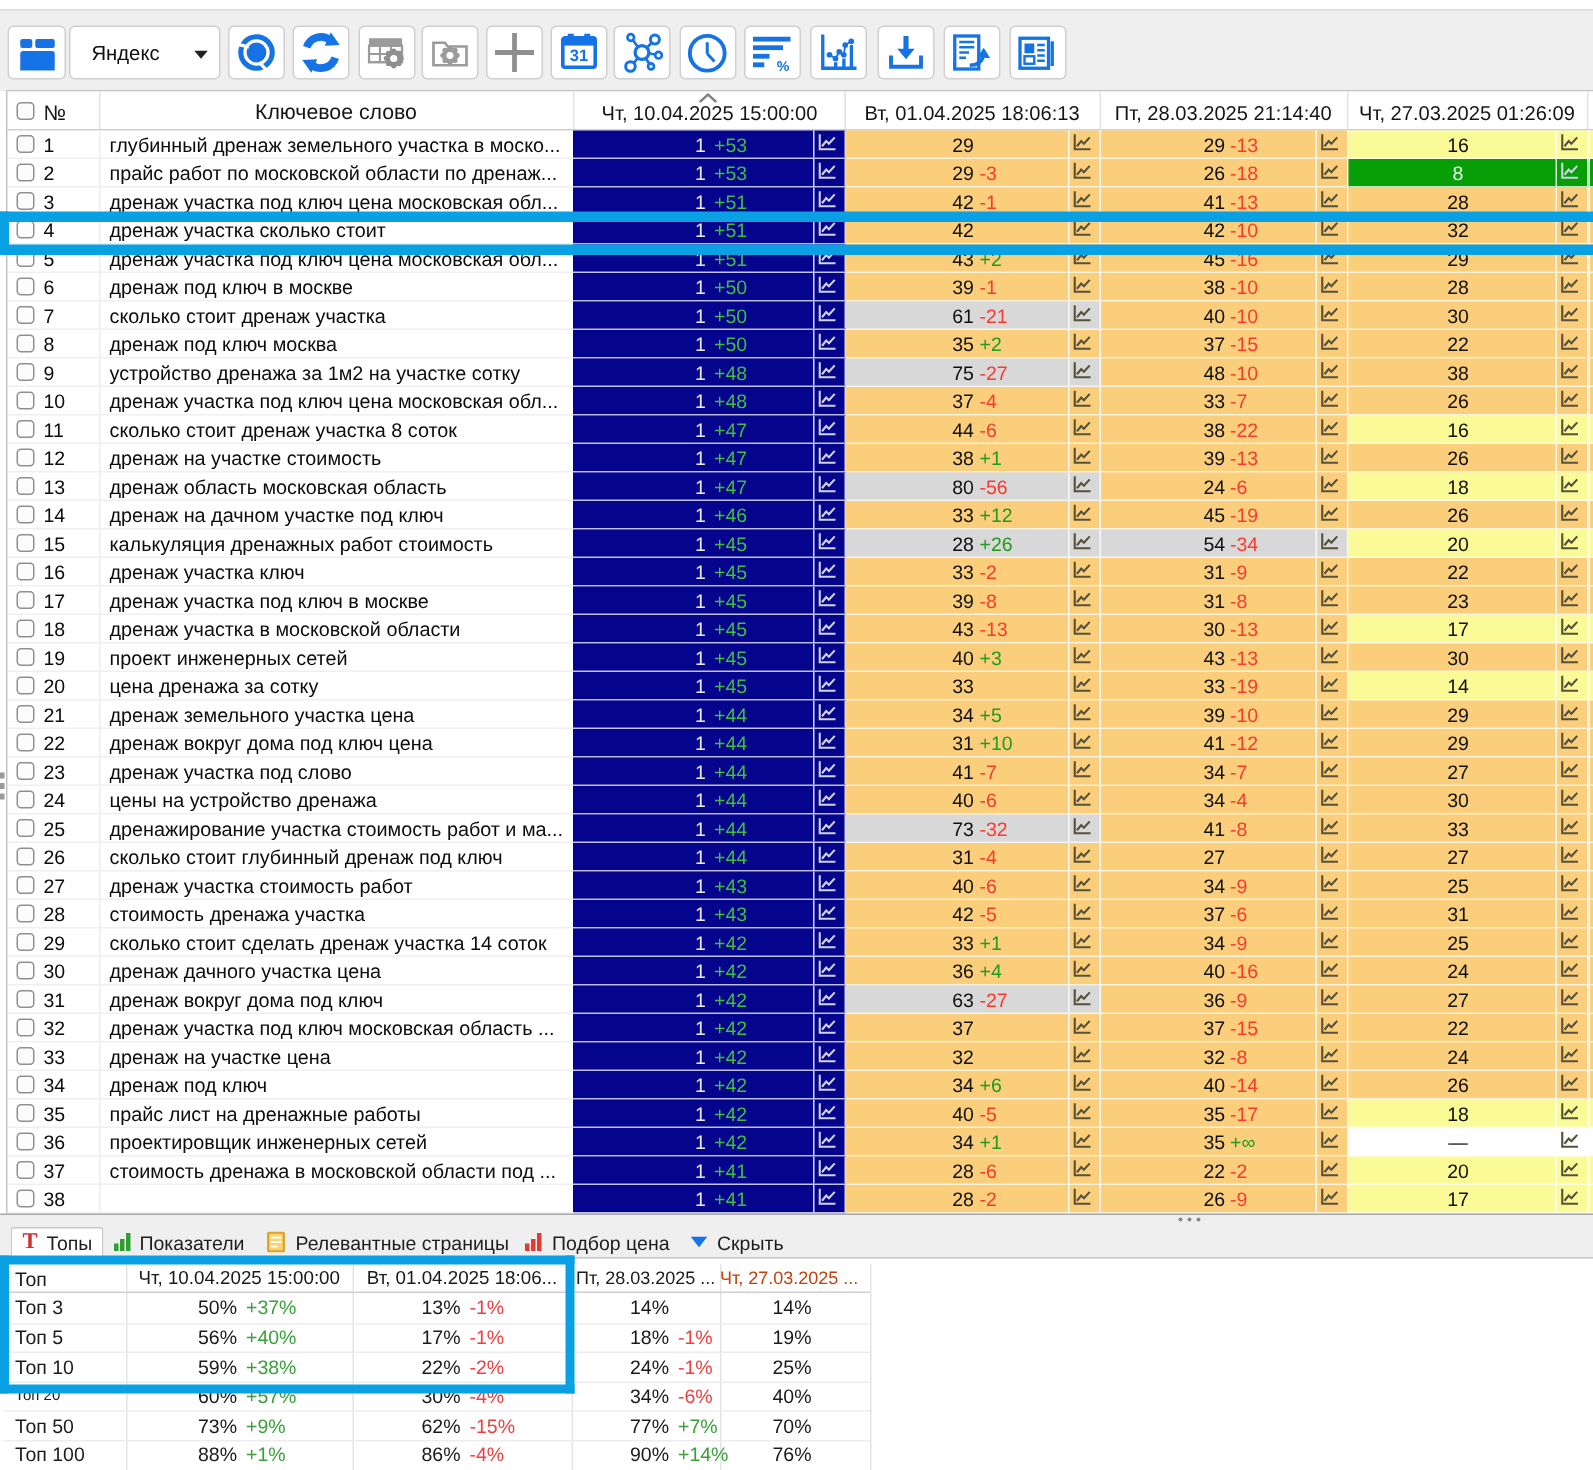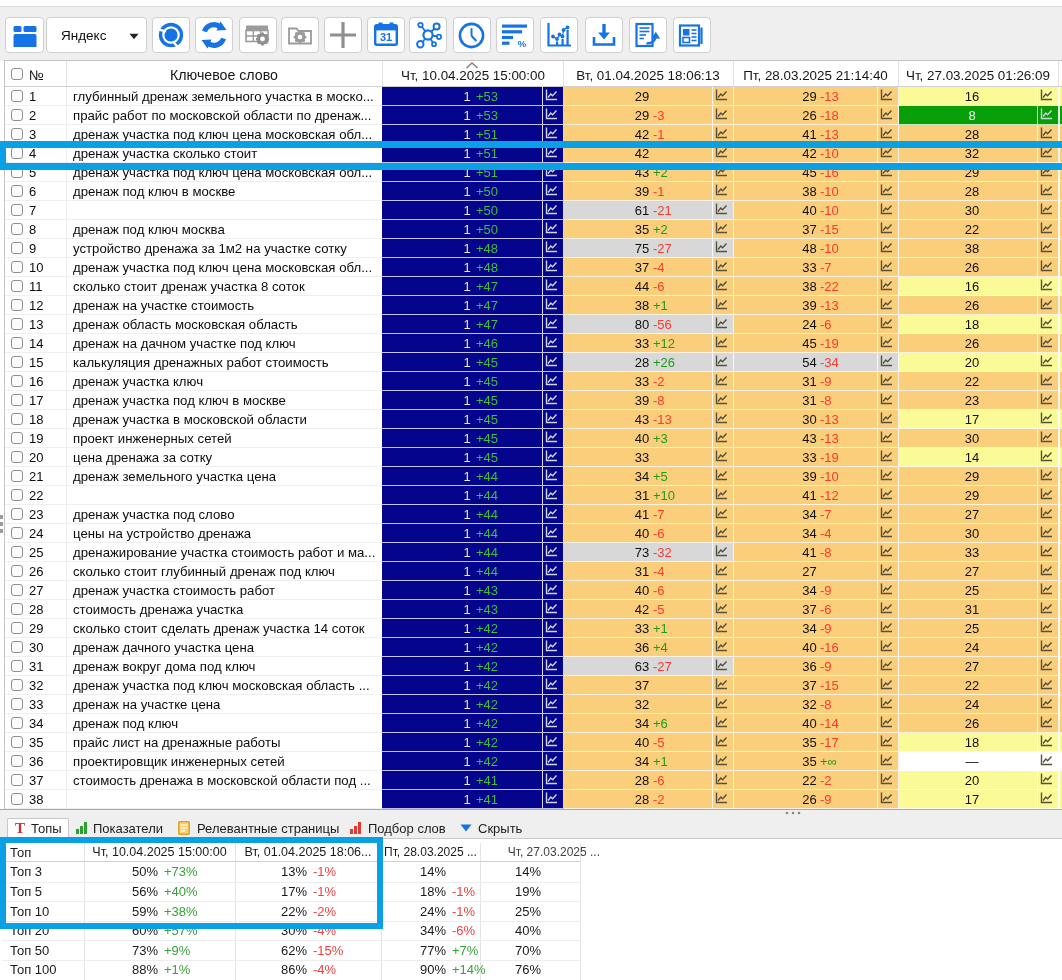--- a/index.html
+++ b/index.html
@@ -578,20 +578,21 @@
           </svg>
         </span>
       </div>
       <div class="cell bgo" style="left:1055px;width:3px"></div>
     </div>
     <div class="row" style="top:140px">
       <div class="abs" style="left:0;right:0;top:18px;height:1px;background:#efefef"></div>
       <div class="abs" style="left:61px;top:0;bottom:0;width:1px;background:#ededed"></div>
       <div class="cb" style="left:6px;top:3px"></div>
       <div class="rnum">7</div>
+      <div class="kw">сколько стоит дренаж участка</div>
       <div class="cell bgn" style="left:377px;width:182px">
         <div class="abs" style="left:5px;top:0;width:160px;height:18px">
           <span class="val" style="width:160px;color:#e9e9e9;">1</span>
           <span class="dlt gn" style="left:89px">+50</span>
         </div>
         <div class="icsep" style="left:160px"></div>
         <div class="icsep" style="left:181px"></div>
         <span class="ic">
           <svg width="14" height="14" viewBox="0 0 14 14">
             <path d="M2.5 1.5 V11.5 H13" stroke="#d2d2e6" stroke-width="1.4" fill="none"></path>
@@ -1521,20 +1522,21 @@
           </svg>
         </span>
       </div>
       <div class="cell bgo" style="left:1055px;width:3px"></div>
     </div>
     <div class="row" style="top:425px">
       <div class="abs" style="left:0;right:0;top:18px;height:1px;background:#efefef"></div>
       <div class="abs" style="left:61px;top:0;bottom:0;width:1px;background:#ededed"></div>
       <div class="cb" style="left:6px;top:3px"></div>
       <div class="rnum">22</div>
+      <div class="kw">дренаж вокруг дома под ключ цена</div>
       <div class="cell bgn" style="left:377px;width:182px">
         <div class="abs" style="left:5px;top:0;width:160px;height:18px">
           <span class="val" style="width:160px;color:#e9e9e9;">1</span>
           <span class="dlt gn" style="left:89px">+44</span>
         </div>
         <div class="icsep" style="left:160px"></div>
         <div class="icsep" style="left:181px"></div>
         <span class="ic">
           <svg width="14" height="14" viewBox="0 0 14 14">
             <path d="M2.5 1.5 V11.5 H13" stroke="#d2d2e6" stroke-width="1.4" fill="none"></path>
@@ -2631,21 +2633,21 @@
 <div class="abs tabtxt" style="left:197px;top:821px">Релевантные страницы</div>
 <div class="abs" style="left:350px;top:822px">
     <svg width="12" height="12" viewBox="0 0 12 12">
       <g fill="#e23c30">
         <rect x="0" y="7" width="3" height="5"></rect>
         <rect x="4" y="4" width="3" height="8"></rect>
         <rect x="8" y="0" width="3" height="12"></rect>
       </g>
     </svg>
   </div>
-<div class="abs tabtxt" style="left:368px;top:821px">Подбор слов</div>
+<div class="abs tabtxt" style="left:368px;top:821px">Подбор цена</div>
 <div class="abs" style="left:460px;top:824px">
     <svg width="12" height="8" viewBox="0 0 12 8">
       <path d="M0.5 0.5 H11.5 L6 7.5 Z" fill="#1673e6"></path>
     </svg>
   </div>
 <div class="abs tabtxt" style="left:478px;top:821px">Скрыть</div>
 <div class="btbl-line" style="left:84px;top:843px;height:137px;width:1px"></div>
 <div class="btbl-line" style="left:235px;top:843px;height:137px;width:1px"></div>
 <div class="btbl-line" style="left:381px;top:843px;height:137px;width:1px"></div>
 <div class="btbl-line" style="left:480px;top:843px;height:137px;width:1px"></div>
@@ -2653,45 +2655,45 @@
 <div class="abs" style="left:2px;top:861px;width:578px;height:1px;background:#cfcfcf"></div>
 <div class="abs" style="left:2px;top:882px;width:578px;height:1px;background:#ededed"></div>
 <div class="abs" style="left:2px;top:901px;width:578px;height:1px;background:#ededed"></div>
 <div class="abs" style="left:2px;top:921px;width:578px;height:1px;background:#ededed"></div>
 <div class="abs" style="left:2px;top:940px;width:578px;height:1px;background:#ededed"></div>
 <div class="abs" style="left:2px;top:960px;width:578px;height:1px;background:#ededed"></div>
 <div class="abs" style="left:10px;top:843px;height:19px;line-height:19px;font-size:13px;color:#1a1a1a">Топ</div>
 <div class="abs" style="left:84px;width:151px;top:843px;height:19px;line-height:19px;font-size:12.5px;color:#1a1a1a;text-align:center">Чт, 10.04.2025 15:00:00</div>
 <div class="abs" style="left:235px;width:146px;top:843px;height:19px;line-height:19px;font-size:12.5px;color:#1a1a1a;text-align:center">Вт, 01.04.2025 18:06...</div>
 <div class="abs" style="left:381px;width:99px;top:843px;height:19px;line-height:19px;font-size:12px;color:#1a1a1a;text-align:center">Пт, 28.03.2025 ...</div>
-<div class="abs" style="left:500px;width:100px;top:843px;height:19px;line-height:19px;font-size:12px;color:#404040;text-align:right">Чт, 27.03.2025 ...</div>
+<div class="abs" style="left:480px;width:100px;top:843px;height:19px;line-height:19px;font-size:12px;color:#c2410c;text-align:left">Чт, 27.03.2025 ...</div>
 <div class="abs" style="left:10px;top:862px;height:19px;line-height:19px;font-size:13px;color:#1a1a1a">Топ 3</div>
 <div class="abs" style="left:84px;width:74px;top:862px;height:19px;line-height:19px;font-size:13px;color:#1a1a1a;text-align:right">50%</div>
-<div class="abs" style="left:164px;top:862px;height:19px;line-height:19px;font-size:13px;color:#3aa03a">+73%</div>
+<div class="abs" style="left:164px;top:862px;height:19px;line-height:19px;font-size:13px;color:#3aa03a">+37%</div>
 <div class="abs" style="left:235px;width:72px;top:862px;height:19px;line-height:19px;font-size:13px;color:#1a1a1a;text-align:right">13%</div>
 <div class="abs" style="left:313px;top:862px;height:19px;line-height:19px;font-size:13px;color:#ef3f3f">-1%</div>
 <div class="abs" style="left:381px;width:65px;top:862px;height:19px;line-height:19px;font-size:13px;color:#1a1a1a;text-align:right">14%</div>
 <div class="abs" style="left:480px;width:61px;top:862px;height:19px;line-height:19px;font-size:13px;color:#1a1a1a;text-align:right">14%</div>
 <div class="abs" style="left:10px;top:882px;height:19px;line-height:19px;font-size:13px;color:#1a1a1a">Топ 5</div>
 <div class="abs" style="left:84px;width:74px;top:882px;height:19px;line-height:19px;font-size:13px;color:#1a1a1a;text-align:right">56%</div>
 <div class="abs" style="left:164px;top:882px;height:19px;line-height:19px;font-size:13px;color:#3aa03a">+40%</div>
 <div class="abs" style="left:235px;width:72px;top:882px;height:19px;line-height:19px;font-size:13px;color:#1a1a1a;text-align:right">17%</div>
 <div class="abs" style="left:313px;top:882px;height:19px;line-height:19px;font-size:13px;color:#ef3f3f">-1%</div>
 <div class="abs" style="left:381px;width:65px;top:882px;height:19px;line-height:19px;font-size:13px;color:#1a1a1a;text-align:right">18%</div>
 <div class="abs" style="left:452px;top:882px;height:19px;line-height:19px;font-size:13px;color:#ef3f3f">-1%</div>
 <div class="abs" style="left:480px;width:61px;top:882px;height:19px;line-height:19px;font-size:13px;color:#1a1a1a;text-align:right">19%</div>
 <div class="abs" style="left:10px;top:902px;height:19px;line-height:19px;font-size:13px;color:#1a1a1a">Топ 10</div>
 <div class="abs" style="left:84px;width:74px;top:902px;height:19px;line-height:19px;font-size:13px;color:#1a1a1a;text-align:right">59%</div>
 <div class="abs" style="left:164px;top:902px;height:19px;line-height:19px;font-size:13px;color:#3aa03a">+38%</div>
 <div class="abs" style="left:235px;width:72px;top:902px;height:19px;line-height:19px;font-size:13px;color:#1a1a1a;text-align:right">22%</div>
 <div class="abs" style="left:313px;top:902px;height:19px;line-height:19px;font-size:13px;color:#ef3f3f">-2%</div>
 <div class="abs" style="left:381px;width:65px;top:902px;height:19px;line-height:19px;font-size:13px;color:#1a1a1a;text-align:right">24%</div>
 <div class="abs" style="left:452px;top:902px;height:19px;line-height:19px;font-size:13px;color:#ef3f3f">-1%</div>
 <div class="abs" style="left:480px;width:61px;top:902px;height:19px;line-height:19px;font-size:13px;color:#1a1a1a;text-align:right">25%</div>
-<div class="abs" style="left:10px;top:921px;height:19px;line-height:19px;font-size:13px;color:#1a1a1a">Топ 20</div>
+<div class="abs" style="left:10px;top:921px;height:19px;line-height:19px;font-size:10px;color:#1a1a1a">Топ 20</div>
 <div class="abs" style="left:84px;width:74px;top:921px;height:19px;line-height:19px;font-size:13px;color:#1a1a1a;text-align:right">60%</div>
 <div class="abs" style="left:164px;top:921px;height:19px;line-height:19px;font-size:13px;color:#3aa03a">+57%</div>
 <div class="abs" style="left:235px;width:72px;top:921px;height:19px;line-height:19px;font-size:13px;color:#1a1a1a;text-align:right">30%</div>
 <div class="abs" style="left:313px;top:921px;height:19px;line-height:19px;font-size:13px;color:#ef3f3f">-4%</div>
 <div class="abs" style="left:381px;width:65px;top:921px;height:19px;line-height:19px;font-size:13px;color:#1a1a1a;text-align:right">34%</div>
 <div class="abs" style="left:452px;top:921px;height:19px;line-height:19px;font-size:13px;color:#ef3f3f">-6%</div>
 <div class="abs" style="left:480px;width:61px;top:921px;height:19px;line-height:19px;font-size:13px;color:#1a1a1a;text-align:right">40%</div>
 <div class="abs" style="left:10px;top:941px;height:19px;line-height:19px;font-size:13px;color:#1a1a1a">Топ 50</div>
 <div class="abs" style="left:84px;width:74px;top:941px;height:19px;line-height:19px;font-size:13px;color:#1a1a1a;text-align:right">73%</div>
 <div class="abs" style="left:164px;top:941px;height:19px;line-height:19px;font-size:13px;color:#3aa03a">+9%</div>

